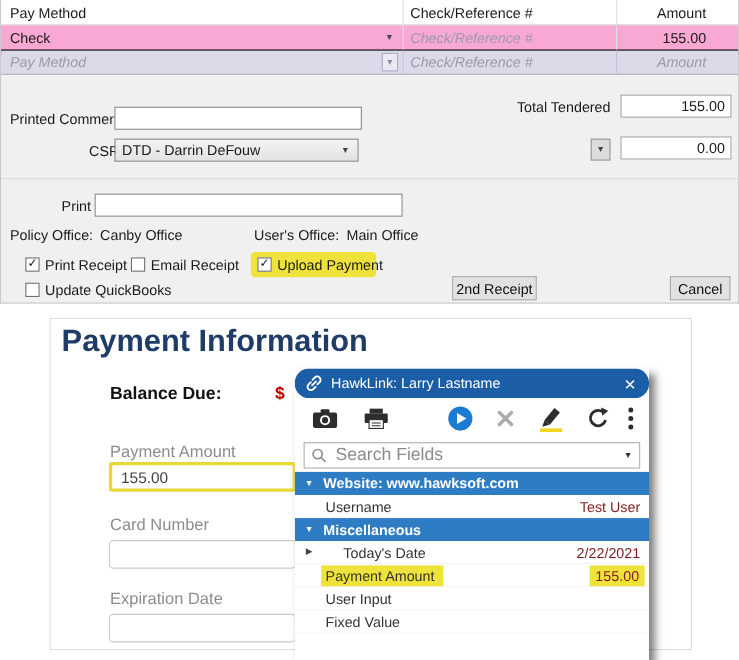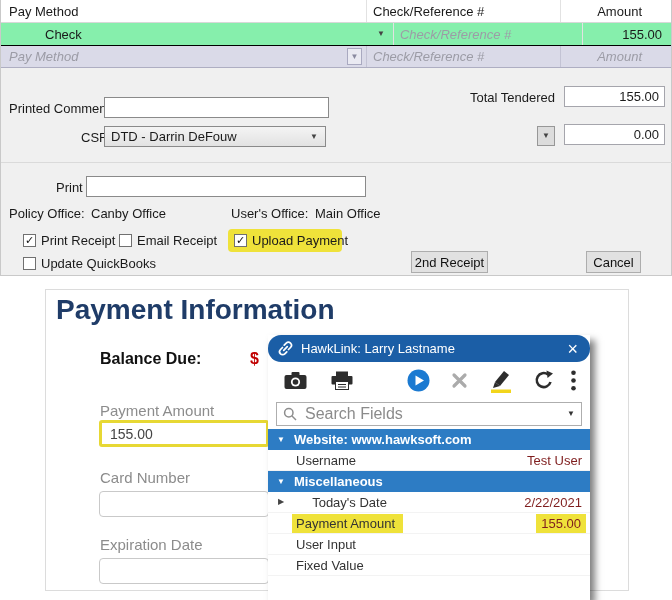--- a/index.html
+++ b/index.html
@@ -7,21 +7,21 @@
        font-family:"Liberation Sans",sans-serif;font-size:13px;color:#1a1a1a;overflow:hidden;}
   .abs{position:absolute;}
   
   .dialog{position:absolute;left:0;top:0;width:672px;height:276px;background:#f0f0f0;
           border-left:1px solid #c9c9c9;border-right:1px solid #c9c9c9;border-bottom:1px solid #c9c9c9;box-sizing:border-box;}
   .grow{display:flex;position:absolute;left:0;right:0;}
   .c1{width:365px;box-sizing:border-box;display:flex;align-items:center;}
   .c2{width:194px;box-sizing:border-box;border-left:1px solid #e2e2e2;display:flex;align-items:center;}
   .c3{width:91px;box-sizing:border-box;border-left:1px solid #e2e2e2;display:flex;align-items:center;justify-content:flex-end;}
   .hdr{background:#fff;border-bottom:1px solid #d8d8d8;height:22px;top:0;}
-  .r1{background:#86efac;border-bottom:5px solid #000000;height:22px;top:23px;padding-left:36px;}
+  .r1{background:#f9a8d4;border-bottom:5px solid #000000;height:22px;top:23px;}
   .r2{background:#dadae8;border-bottom:1px solid #aeaec2;height:21px;top:46px;}
   .r2 .c2,.r2 .c3{border-left-color:#c3c3d4;}
   .ph{font-style:italic;color:#9c9ca6;}
   .arrow{font-size:8px;color:#444;line-height:1;}
   .vbox{position:absolute;background:#fff;border:1px solid #a5a5ac;box-sizing:border-box;
         display:flex;align-items:center;justify-content:flex-end;padding-right:5px;}
   input.txt{position:absolute;background:#fff;border:1px solid #8a8a8a;box-sizing:border-box;
         font-family:inherit;font-size:13px;padding:0 5px;outline:none;}
   input.ref{border:none;width:100%;height:100%;font-family:inherit;font-size:13px;
         padding:0 0 0 6px;outline:none;background:transparent;box-sizing:border-box;}
@@ -150,21 +150,21 @@
         <span>✓</span>
       </span>
     <span class="cbl">Upload Payment</span>
   </label>
   <label class="cbrow" style="left:22px;top:256px">
     <span class="cbbox"></span>
     <span class="cbl">Update QuickBooks</span>
   </label>
 
   <button class="winbtn" style="left:410px;top:251px;width:77px">2nd Receipt</button>
-  <button class="winbtn" style="left:585px;top:251px;width:55px">Cancel</button>
+  <button class="winbtn" style="left:608px;top:251px;width:55px">Cancel</button>
 </section>
 
 <section>
   <div class="pagebox"></div>
 
   <h1 class="abs" style="left:56px;top:294px;margin:0;font-size:28px;color:#1f3c68;font-weight:bold;z-index:1">Payment Information</h1>
 
   <span class="abs" style="left:100px;top:350px;font-size:16px;font-weight:bold;color:#111;z-index:1">Balance Due:</span>
   <span class="abs" style="left:250px;top:350px;font-size:16px;font-weight:bold;color:#c00000;z-index:1">$</span>
 

